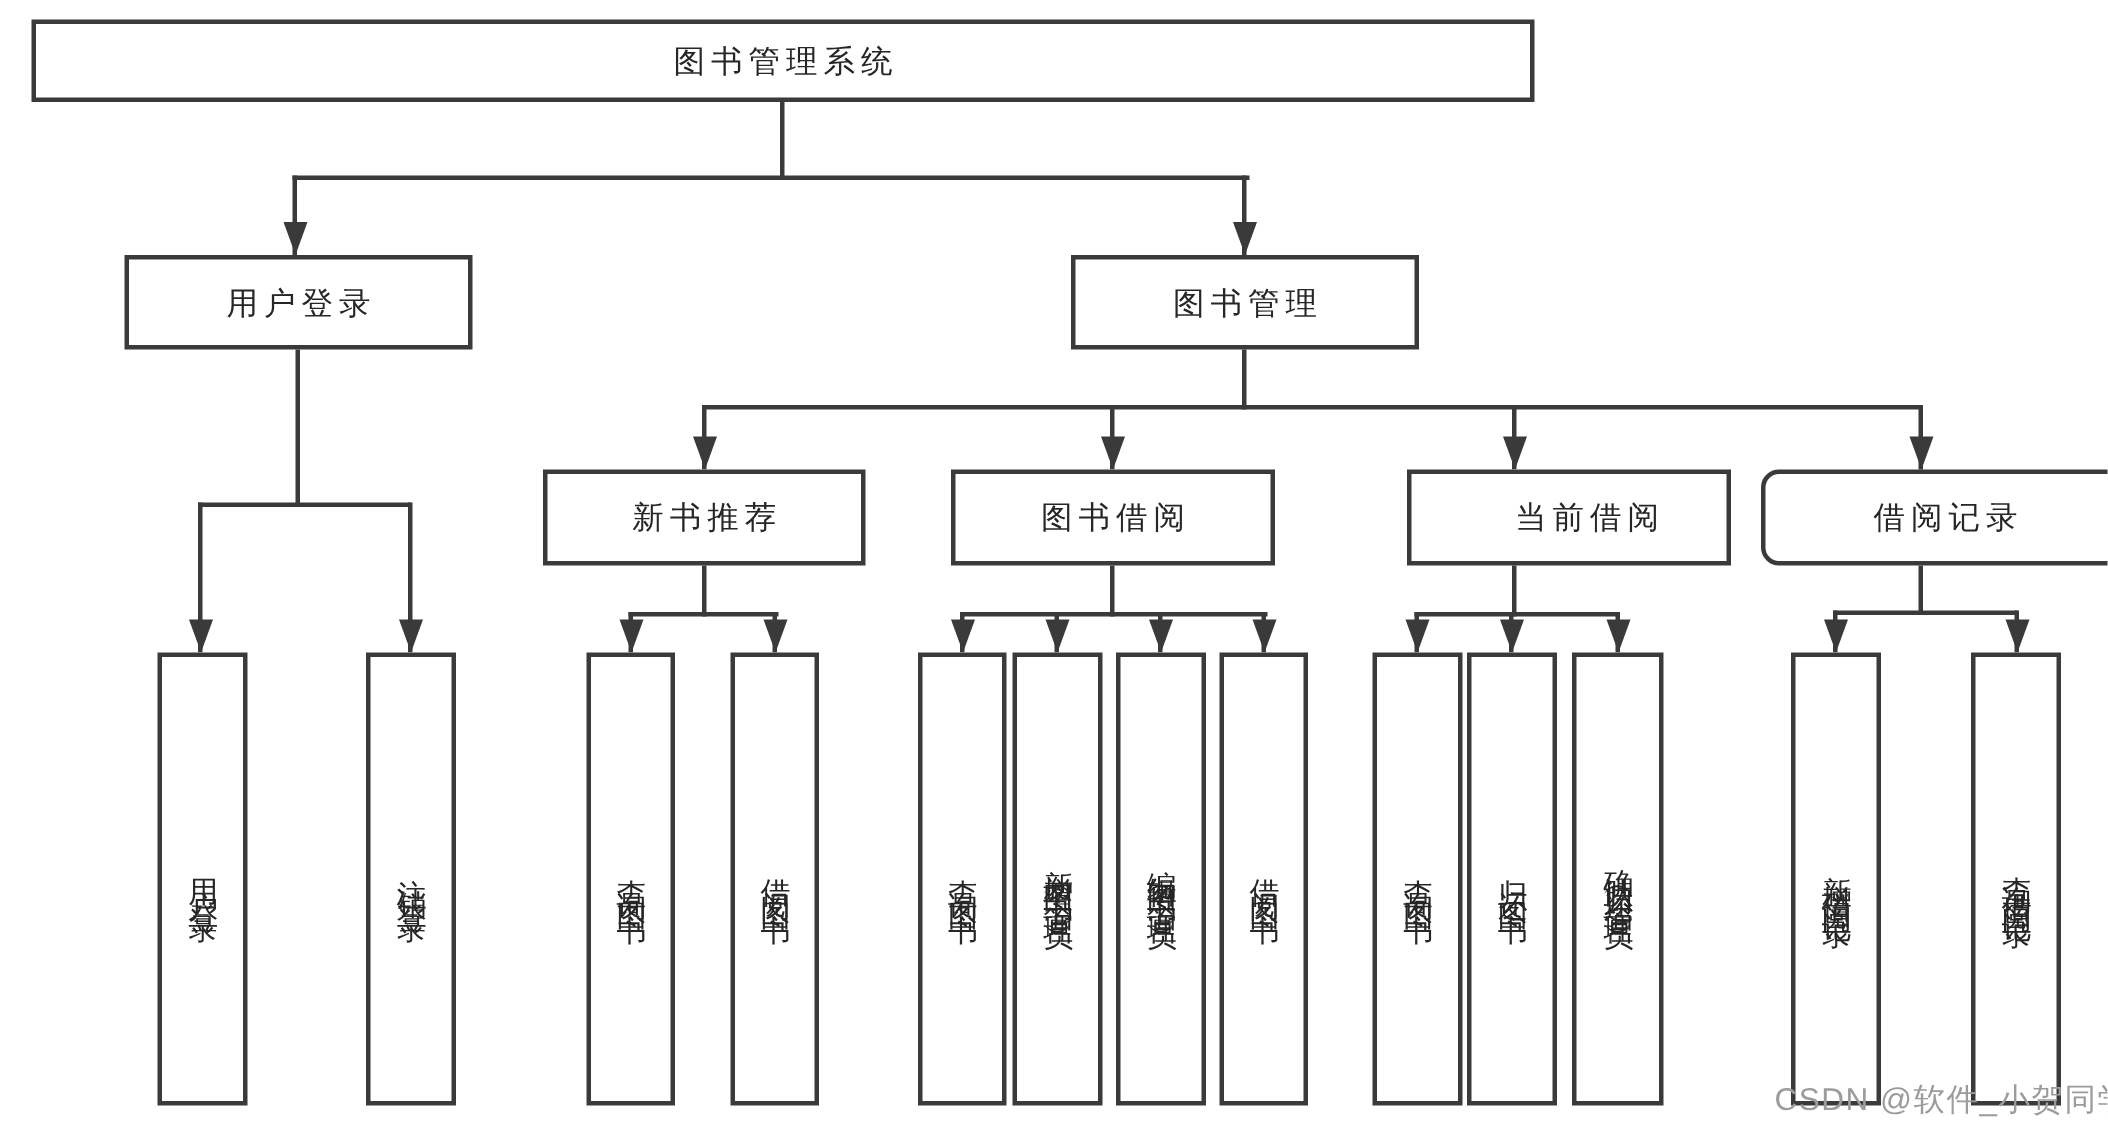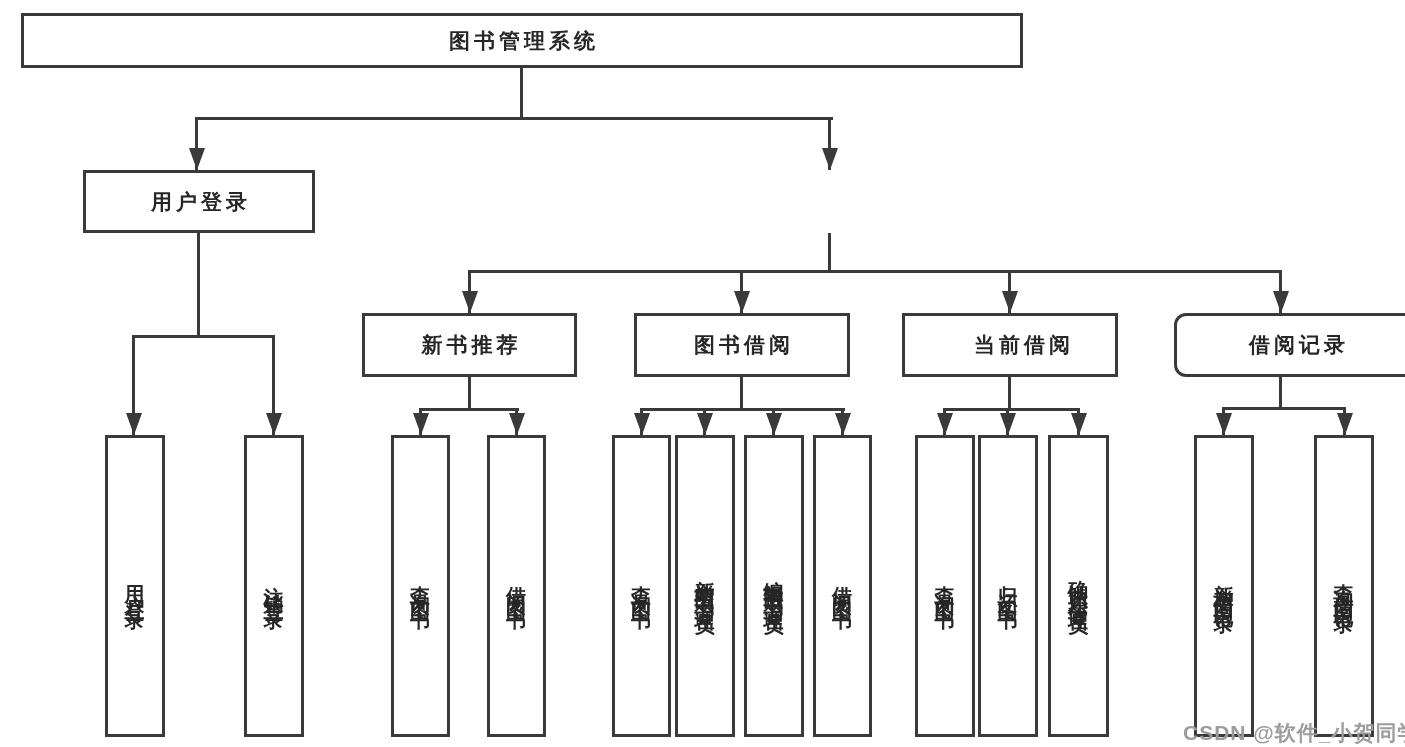--- a/index.html
+++ b/index.html
@@ -4,21 +4,21 @@
 <style>
   :root{
     --line:#3a3a3a;
     --text:#262626;
     --bg:#ffffff;
     --wm:#9c9c9c;
   }
   *{margin:0;padding:0;box-sizing:border-box;}
   html,body{width:1405px;height:747px;background:var(--bg);overflow:hidden;
     font-family:"Liberation Sans","DejaVu Sans",sans-serif;}
-  #canvas{position:relative;width:1405px;height:747px;background:var(--bg);font-weight:bold;}
+  #canvas{position:relative;width:1405px;height:747px;background:var(--bg);}
 
   .node{
     position:absolute;
     border:3px solid var(--line);
     background:#fff;
     color:var(--text);
     display:flex;align-items:center;justify-content:center;
     font-size:21px;
     letter-spacing:4px;
     text-indent:4px;
@@ -62,36 +62,37 @@
 <div id="canvas">
 
   <div class="node" style="left:21px;top:13px;width:1002px;height:55px;">图书管理系统</div>
 
   <div class="vline" style="left:520px;top:68px;height:52px;"></div>
   <div class="hline" style="left:195px;top:117px;width:638px;"></div>
   <div class="arrow" style="left:195px;top:117px;height:53px;"></div>
   <div class="arrow" style="left:828px;top:117px;height:53px;"></div>
 
   <div class="node" style="left:83px;top:170px;width:232px;height:63px;">用户登录</div>
+  <div class="node" style="left:714px;top:170px;width:232px;height:63px;">图书管理</div>
 
   <div class="vline" style="left:197px;top:233px;height:105px;"></div>
   <div class="hline" style="left:132px;top:335px;width:142px;"></div>
   <div class="arrow" style="left:132px;top:335px;height:100px;"></div>
   <div class="arrow" style="left:272px;top:335px;height:100px;"></div>
 
   <div class="vline" style="left:828px;top:233px;height:40px;"></div>
   <div class="hline" style="left:468px;top:270px;width:814px;"></div>
   <div class="arrow" style="left:468px;top:270px;height:43px;"></div>
   <div class="arrow" style="left:740px;top:270px;height:43px;"></div>
   <div class="arrow" style="left:1008px;top:270px;height:43px;"></div>
   <div class="arrow" style="left:1279px;top:270px;height:43px;"></div>
 
   <div class="node" style="left:634px;top:313px;width:216px;height:64px;">图书借阅</div>
   <div class="node" style="left:362px;top:313px;width:215px;height:64px;">新书推荐</div>
-  <div class="node" style="left:902px;top:313px;width:216px;height:64px;padding-left:24px;">当前借阅</div>
+  <div class="node" style="left:938px;top:313px;width:216px;height:64px;padding-left:24px;">当前借阅</div>
   <div class="node" style="left:1174px;top:313px;width:246px;height:64px;border-radius:12px;">借阅记录</div>
 
   <div class="vline" style="left:468px;top:377px;height:34px;"></div>
   <div class="hline" style="left:419px;top:408px;width:100px;"></div>
   <div class="arrow" style="left:419px;top:408px;height:27px;"></div>
   <div class="arrow" style="left:515px;top:408px;height:27px;"></div>
 
   <div class="vline" style="left:740px;top:377px;height:34px;"></div>
   <div class="hline" style="left:640px;top:408px;width:205px;"></div>
   <div class="arrow" style="left:640px;top:408px;height:27px;"></div>

